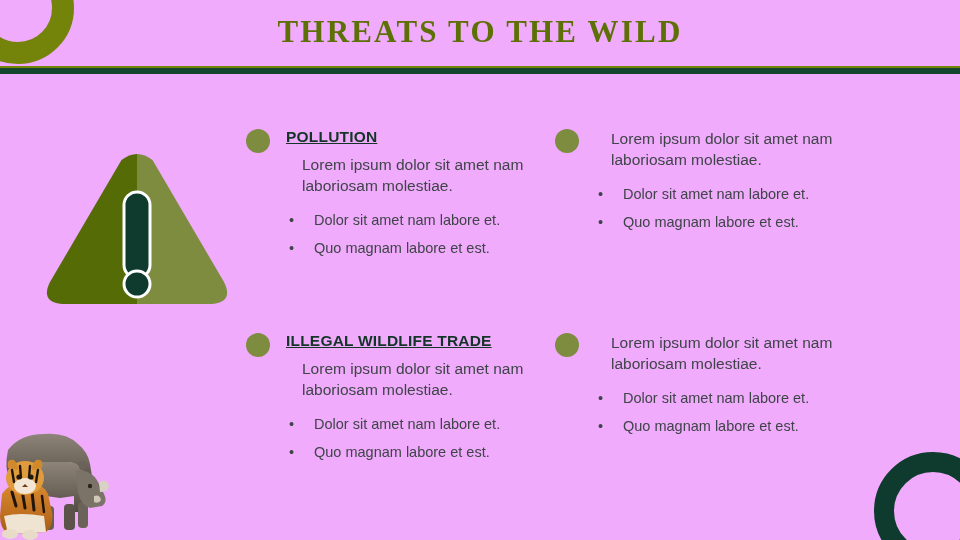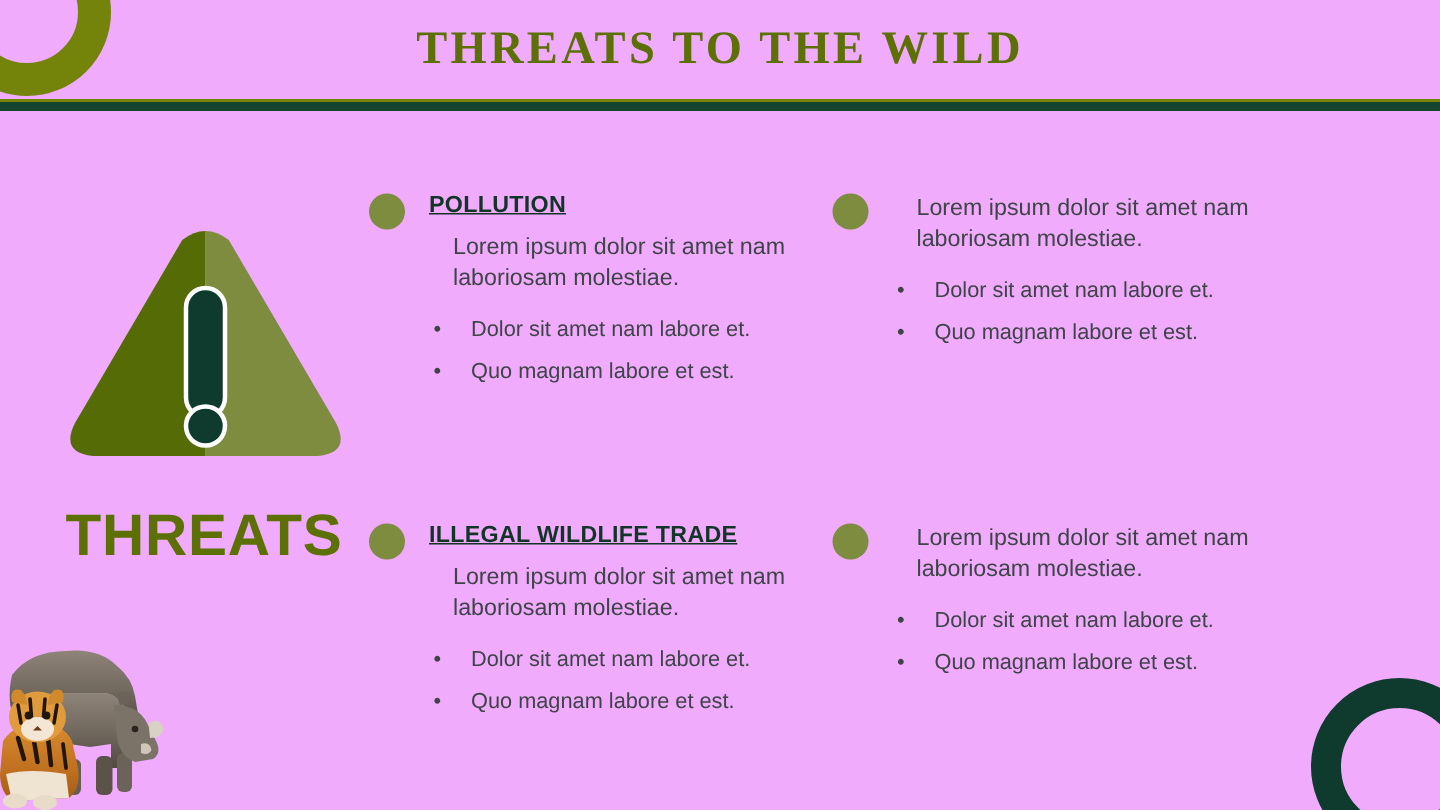--- a/index.html
+++ b/index.html
@@ -110,21 +110,21 @@
   .animals svg { display: block; }
 
   
   .block {
     position: absolute;
     width: 330px;
   }
   .block.col-left  { left: 246px; }
   .block.col-right { left: 555px; width: 395px; }
   .block.row-top    { top: 128px; }
-  .block.row-bottom { top: 348px; }
+  .block.row-bottom { top: 332px; }
 
   .block-dot {
     position: absolute;
     left: 0;
     top: 1px;
     width: 24px;
     height: 24px;
     border-radius: 50%;
     background: #7d8c3f;
   }
@@ -193,21 +193,20 @@
         <rect x="0" y="0" width="93" height="162" fill="#556b06"></rect>
         <rect x="93" y="0" width="93" height="162" fill="#7d8c3f"></rect>
       </g>
       <g>
         <rect x="80" y="42" width="26" height="86" rx="13" fill="#0f3a2e" stroke="#ffffff" stroke-width="3"></rect>
         <circle cx="93" cy="134" r="13" fill="#0f3a2e" stroke="#ffffff" stroke-width="3"></circle>
       </g>
     </svg>
   </div>
 
-  <div class="threats-word">THREATS</div>
 
   <div class="animals">
     <svg width="110" height="120" viewBox="0 0 110 120" xmlns="http://www.w3.org/2000/svg">
       <defs>
         <linearGradient id="rhinoG" x1="0" y1="0" x2="0" y2="1">
           <stop offset="0%" stop-color="#8e8479"></stop>
           <stop offset="55%" stop-color="#6f665c"></stop>
           <stop offset="100%" stop-color="#514a42"></stop>
         </linearGradient>
         <linearGradient id="tigerG" x1="0" y1="0" x2="0" y2="1">

